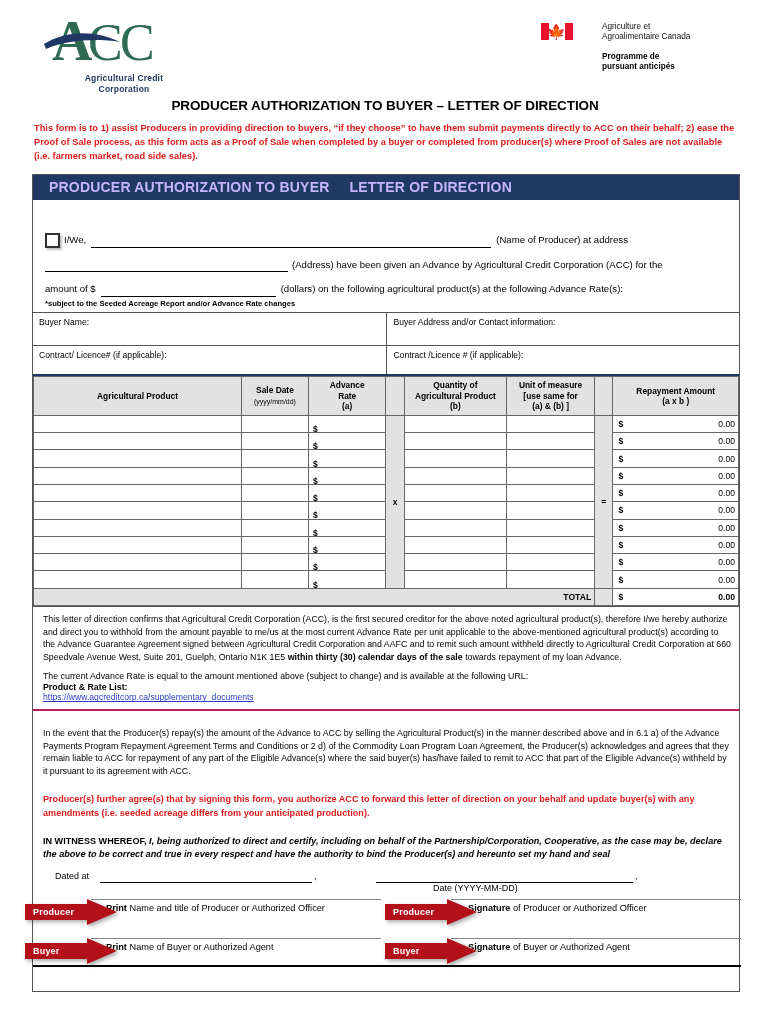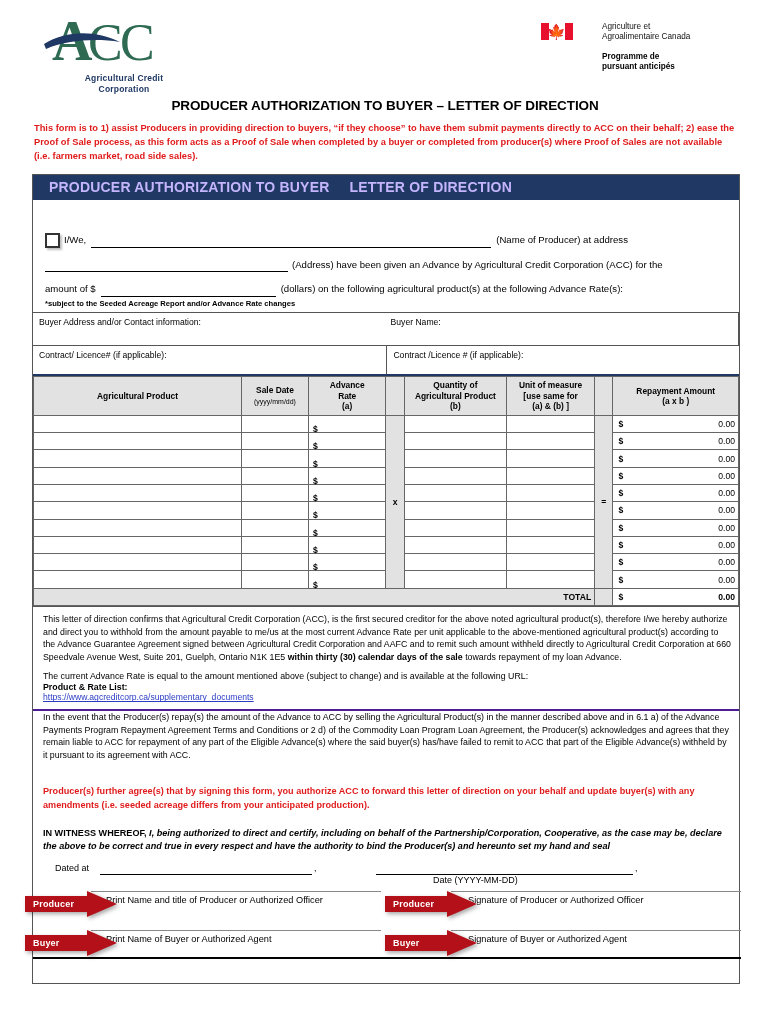--- a/index.html
+++ b/index.html
@@ -75,37 +75,37 @@
   td.total-val .ds { position:absolute; left:5px; }
 
   
   .para-box { border-top:1px solid #555; padding:6px 8px 7px 10px; }
   .para { font-size:8.8px; line-height:1.42; margin:0 0 7px; }
   .para:last-child { margin-bottom:0; }
   .para b { font-weight:bold; }
   .rate-list { font-size:8.8px; font-weight:bold; margin:0; }
   .url { font-size:8.6px; color:#2b3cc4; text-decoration:underline; display:inline-block; }
 
-  .para-box2 { border-top:2px solid #4c1d95; padding:0 8px 8px 10px; }
-  .red-para { color:#e01b1b; font-weight:bold; font-size:9.1px; line-height:1.5; margin:24px 0 0; }
+  .para-box2 { border-top:2px solid #be185d; padding:16px 8px 8px 10px; }
+  .red-para { color:#e01b1b; font-weight:bold; font-size:9.1px; line-height:1.5; margin:16px 0 0; }
   .witness { font-size:9.1px; line-height:1.45; margin:14px 0 0; }
   .witness .lead { font-weight:bold; }
   .witness .it { font-weight:bold; font-style:italic; }
 
   
   .dated { padding:10px 10px 0 12px; font-size:9px; position:relative; height:36px; }
   .dated .lbl { position:absolute; left:12px; top:10px; }
   .dline { position:absolute; border-bottom:1px solid #000; height:12px; }
   .datecap { position:absolute; font-size:9px; }
 
   
   .sig-area { position:relative; height:86px; }
   .sig-line { position:absolute; border-bottom:1px solid #888; }
   .sig-text { position:absolute; font-size:9.2px; white-space:nowrap; }
-  .sig-text b { font-weight:normal; }
+  .sig-text b { font-weight:bold; }
   .arrow { position:absolute; height:26px; filter:drop-shadow(2px 2px 2px rgba(0,0,0,.35)); }
   .arrow svg { display:block; }
   .arrow .alabel { position:absolute; left:8px; top:0; height:26px; display:flex; align-items:center; color:#fff; font-weight:bold; font-size:9px; letter-spacing:.2px; }
   .bottom-rule { position:absolute; left:0; right:0; bottom:0; border-bottom:2px solid #000; }
 </style>
 </head>
 <body>
 
 <div class="page">
 
@@ -164,25 +164,25 @@
       <div class="iwe-row r1">
         <span>amount of $</span>
         <span class="ul" style="width:175px; margin:0 5px;"></span>
         <span>(dollars) on the following agricultural product(s) at the following Advance Rate(s):</span>
       </div>
       <div class="note">*subject to the Seeded Acreage Report and/or Advance Rate changes</div>
     </div>
 
     <div class="buyer-grid" style="display:block;">
       <div class="buyer-row r1">
+        <div class="buyer-cell bc-left">
+          <span>Buyer Name:</span>
+        </div>
         <div class="buyer-cell bc-right">
           <span>Buyer Address and/or Contact information:</span>
-        </div>
-        <div class="buyer-cell bc-left">
-          <span>Buyer Name:</span>
         </div>
       </div>
       <div class="buyer-row r2">
         <div class="buyer-cell bc-left">
           <span>Contract/ Licence# (if applicable):</span>
         </div>
         <div class="buyer-cell bc-right">
           <span>Contract /Licence # (if applicable):</span>
         </div>
       </div>

